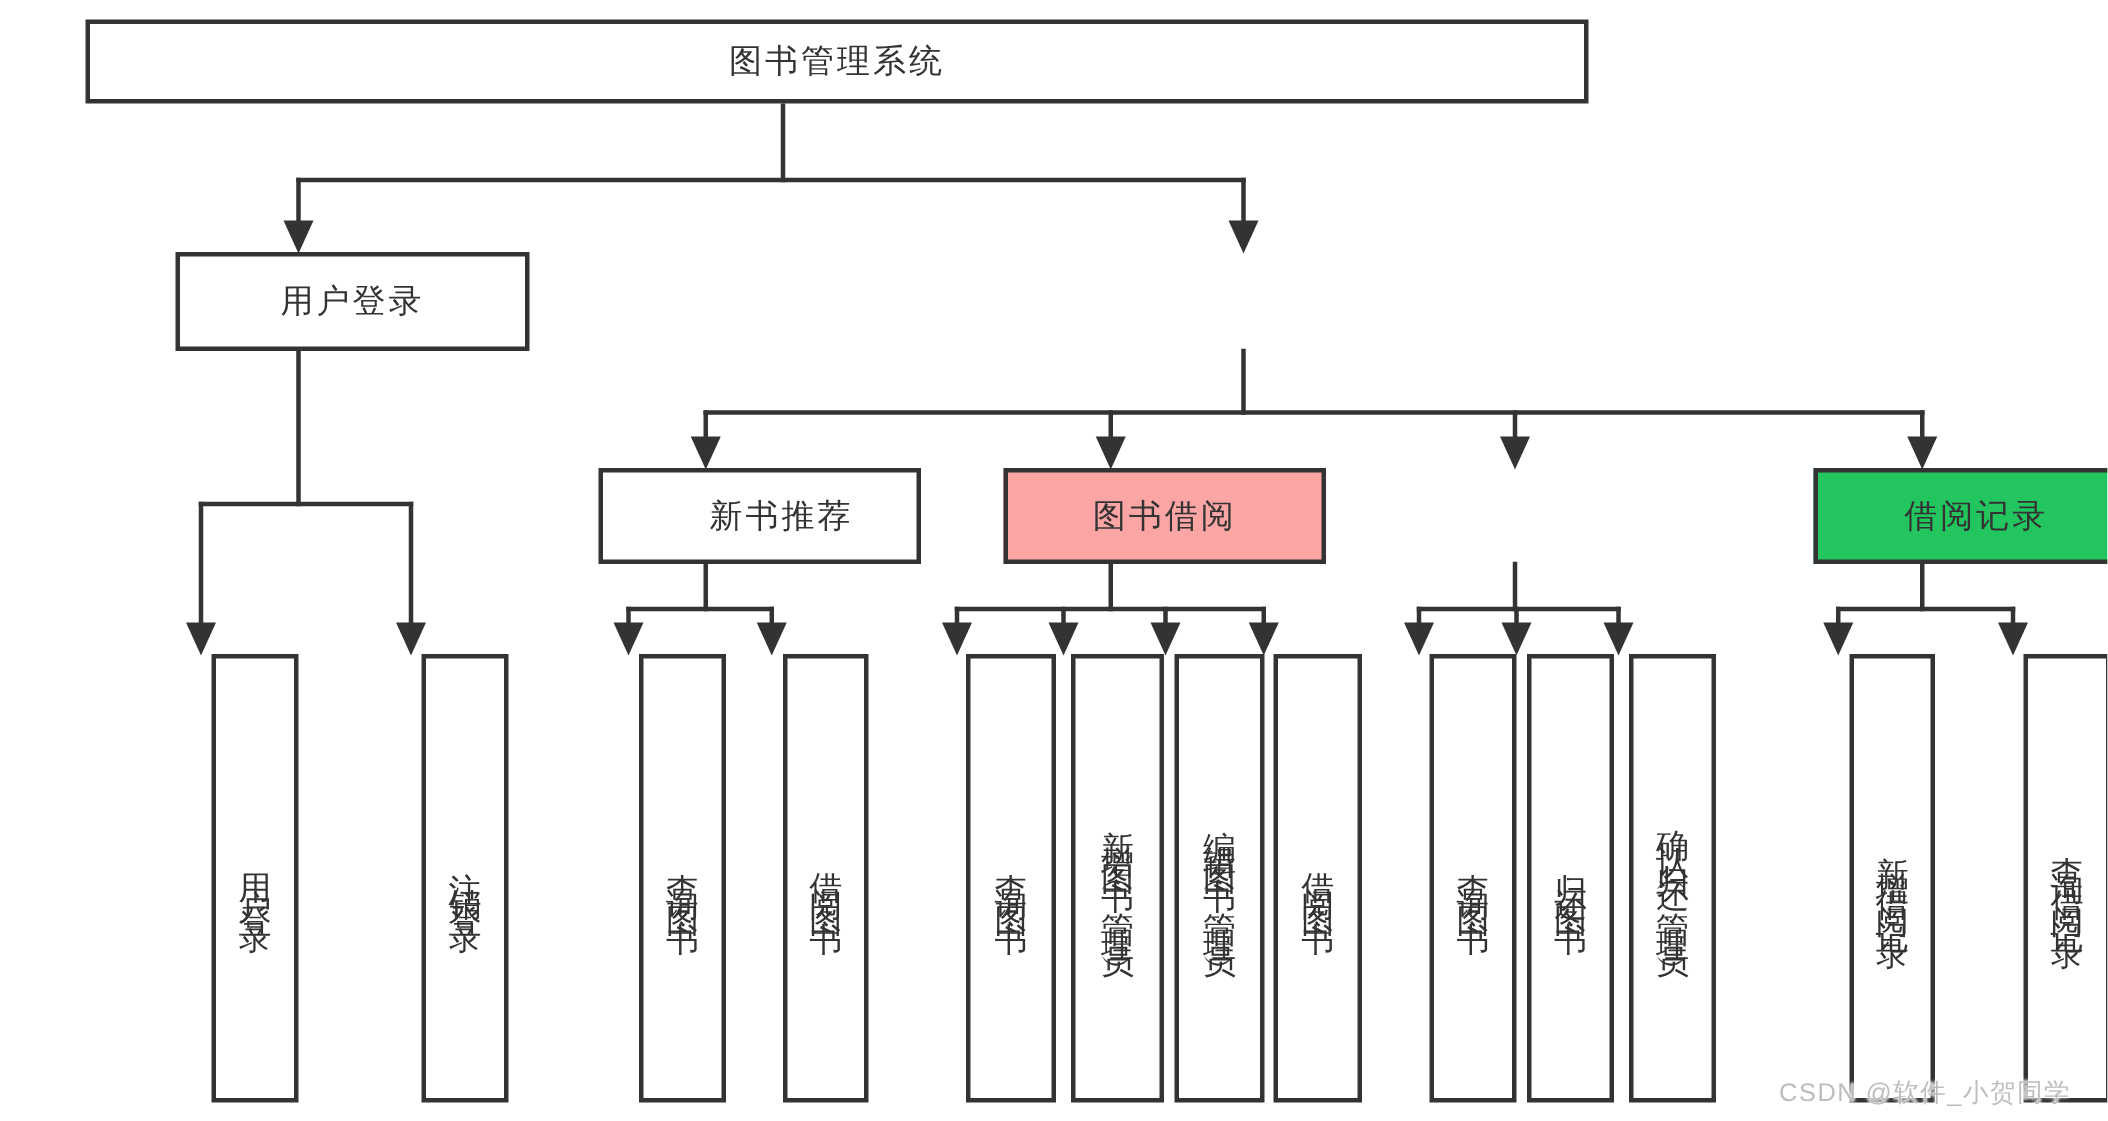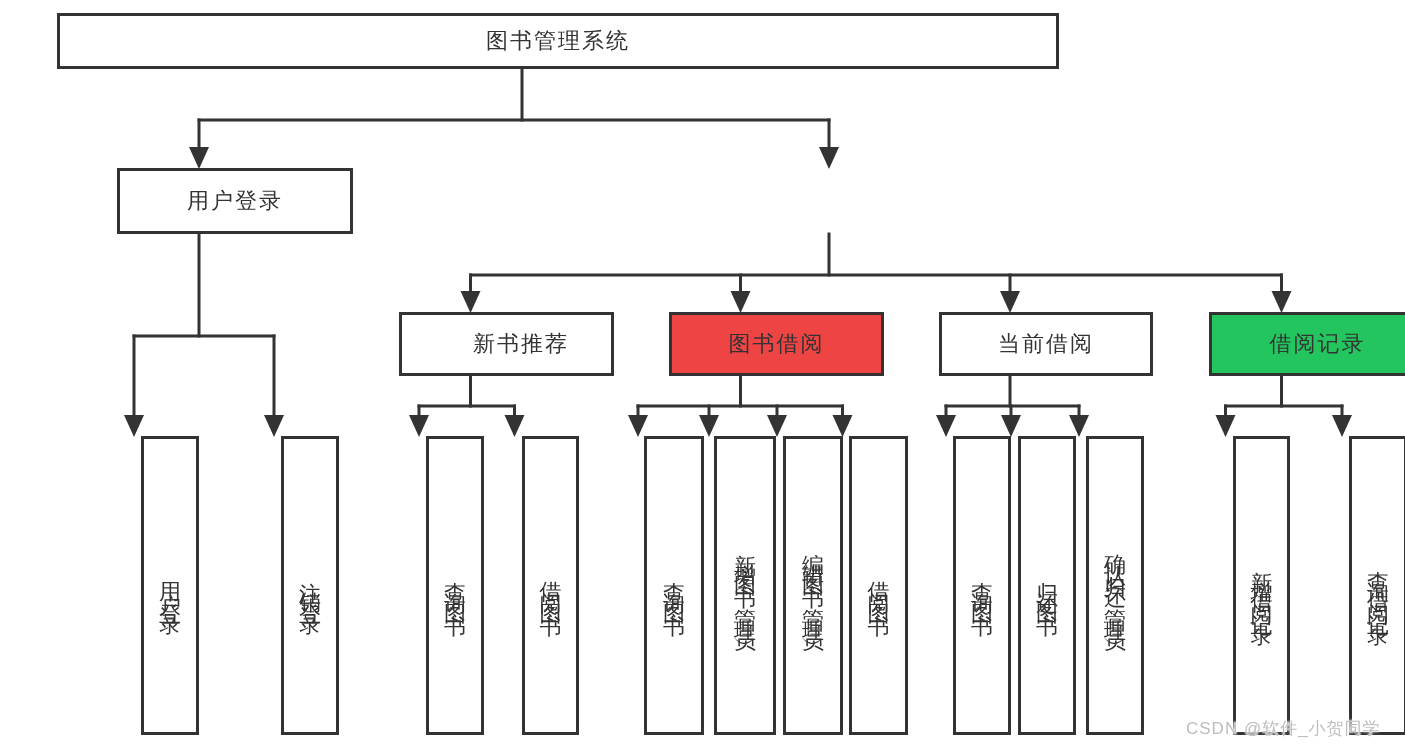--- a/index.html
+++ b/index.html
@@ -125,25 +125,22 @@
   <div class="nodes-layer">
       <div class="node" style="left: 21px; top: 13px; width: 1002px; height: 56px; border-color: rgb(51, 51, 51); background: rgb(255, 255, 255); color: rgb(51, 51, 51);">
         <span class="node-label">图书管理系统</span>
       </div>
       <div class="node" style="left: 81px; top: 168px; width: 236px; height: 66px; border-color: rgb(51, 51, 51); background: rgb(255, 255, 255); color: rgb(51, 51, 51);">
         <span class="node-label">用户登录</span>
       </div>
       <div class="node" style="left: 363px; top: 312px; width: 215px; height: 64px; border-color: rgb(51, 51, 51); background: rgb(255, 255, 255); color: rgb(51, 51, 51); padding-left: 29px;">
         <span class="node-label">新书推荐</span>
       </div>
-      <div class="node" style="left: 633px; top: 312px; width: 215px; height: 64px; border-color: rgb(51, 51, 51); background: #ef4444; color: rgb(51, 51, 51);">
+      <div class="node" style="left: 633px; top: 312px; width: 215px; height: 64px; border-color: rgb(51, 51, 51); background: #fca5a5; color: rgb(51, 51, 51);">
         <span class="node-label">图书借阅</span>
-      </div>
-      <div class="node" style="left: 903px; top: 312px; width: 214px; height: 64px; border-color: rgb(51, 51, 51); background: rgb(255, 255, 255); color: rgb(51, 51, 51);">
-        <span class="node-label">当前借阅</span>
       </div>
       <div class="node" style="left: 1173px; top: 312px; width: 217px; height: 64px; border-color: rgb(51, 51, 51); background: #22c55e; color: rgb(51, 51, 51); font-family: Liberation Serif, serif;">
         <span class="node-label">借阅记录</span>
       </div>
       <div class="node vertical" style="left: 105px; top: 436px; width: 58px; height: 299px; border-color: rgb(51, 51, 51); background: rgb(255, 255, 255); color: rgb(51, 51, 51);">
         <span class="node-label">用户登录</span>
       </div>
       <div class="node vertical" style="left: 245px; top: 436px; width: 58px; height: 299px; border-color: rgb(51, 51, 51); background: rgb(255, 255, 255); color: rgb(51, 51, 51);">
         <span class="node-label">注销登录</span>
       </div>

